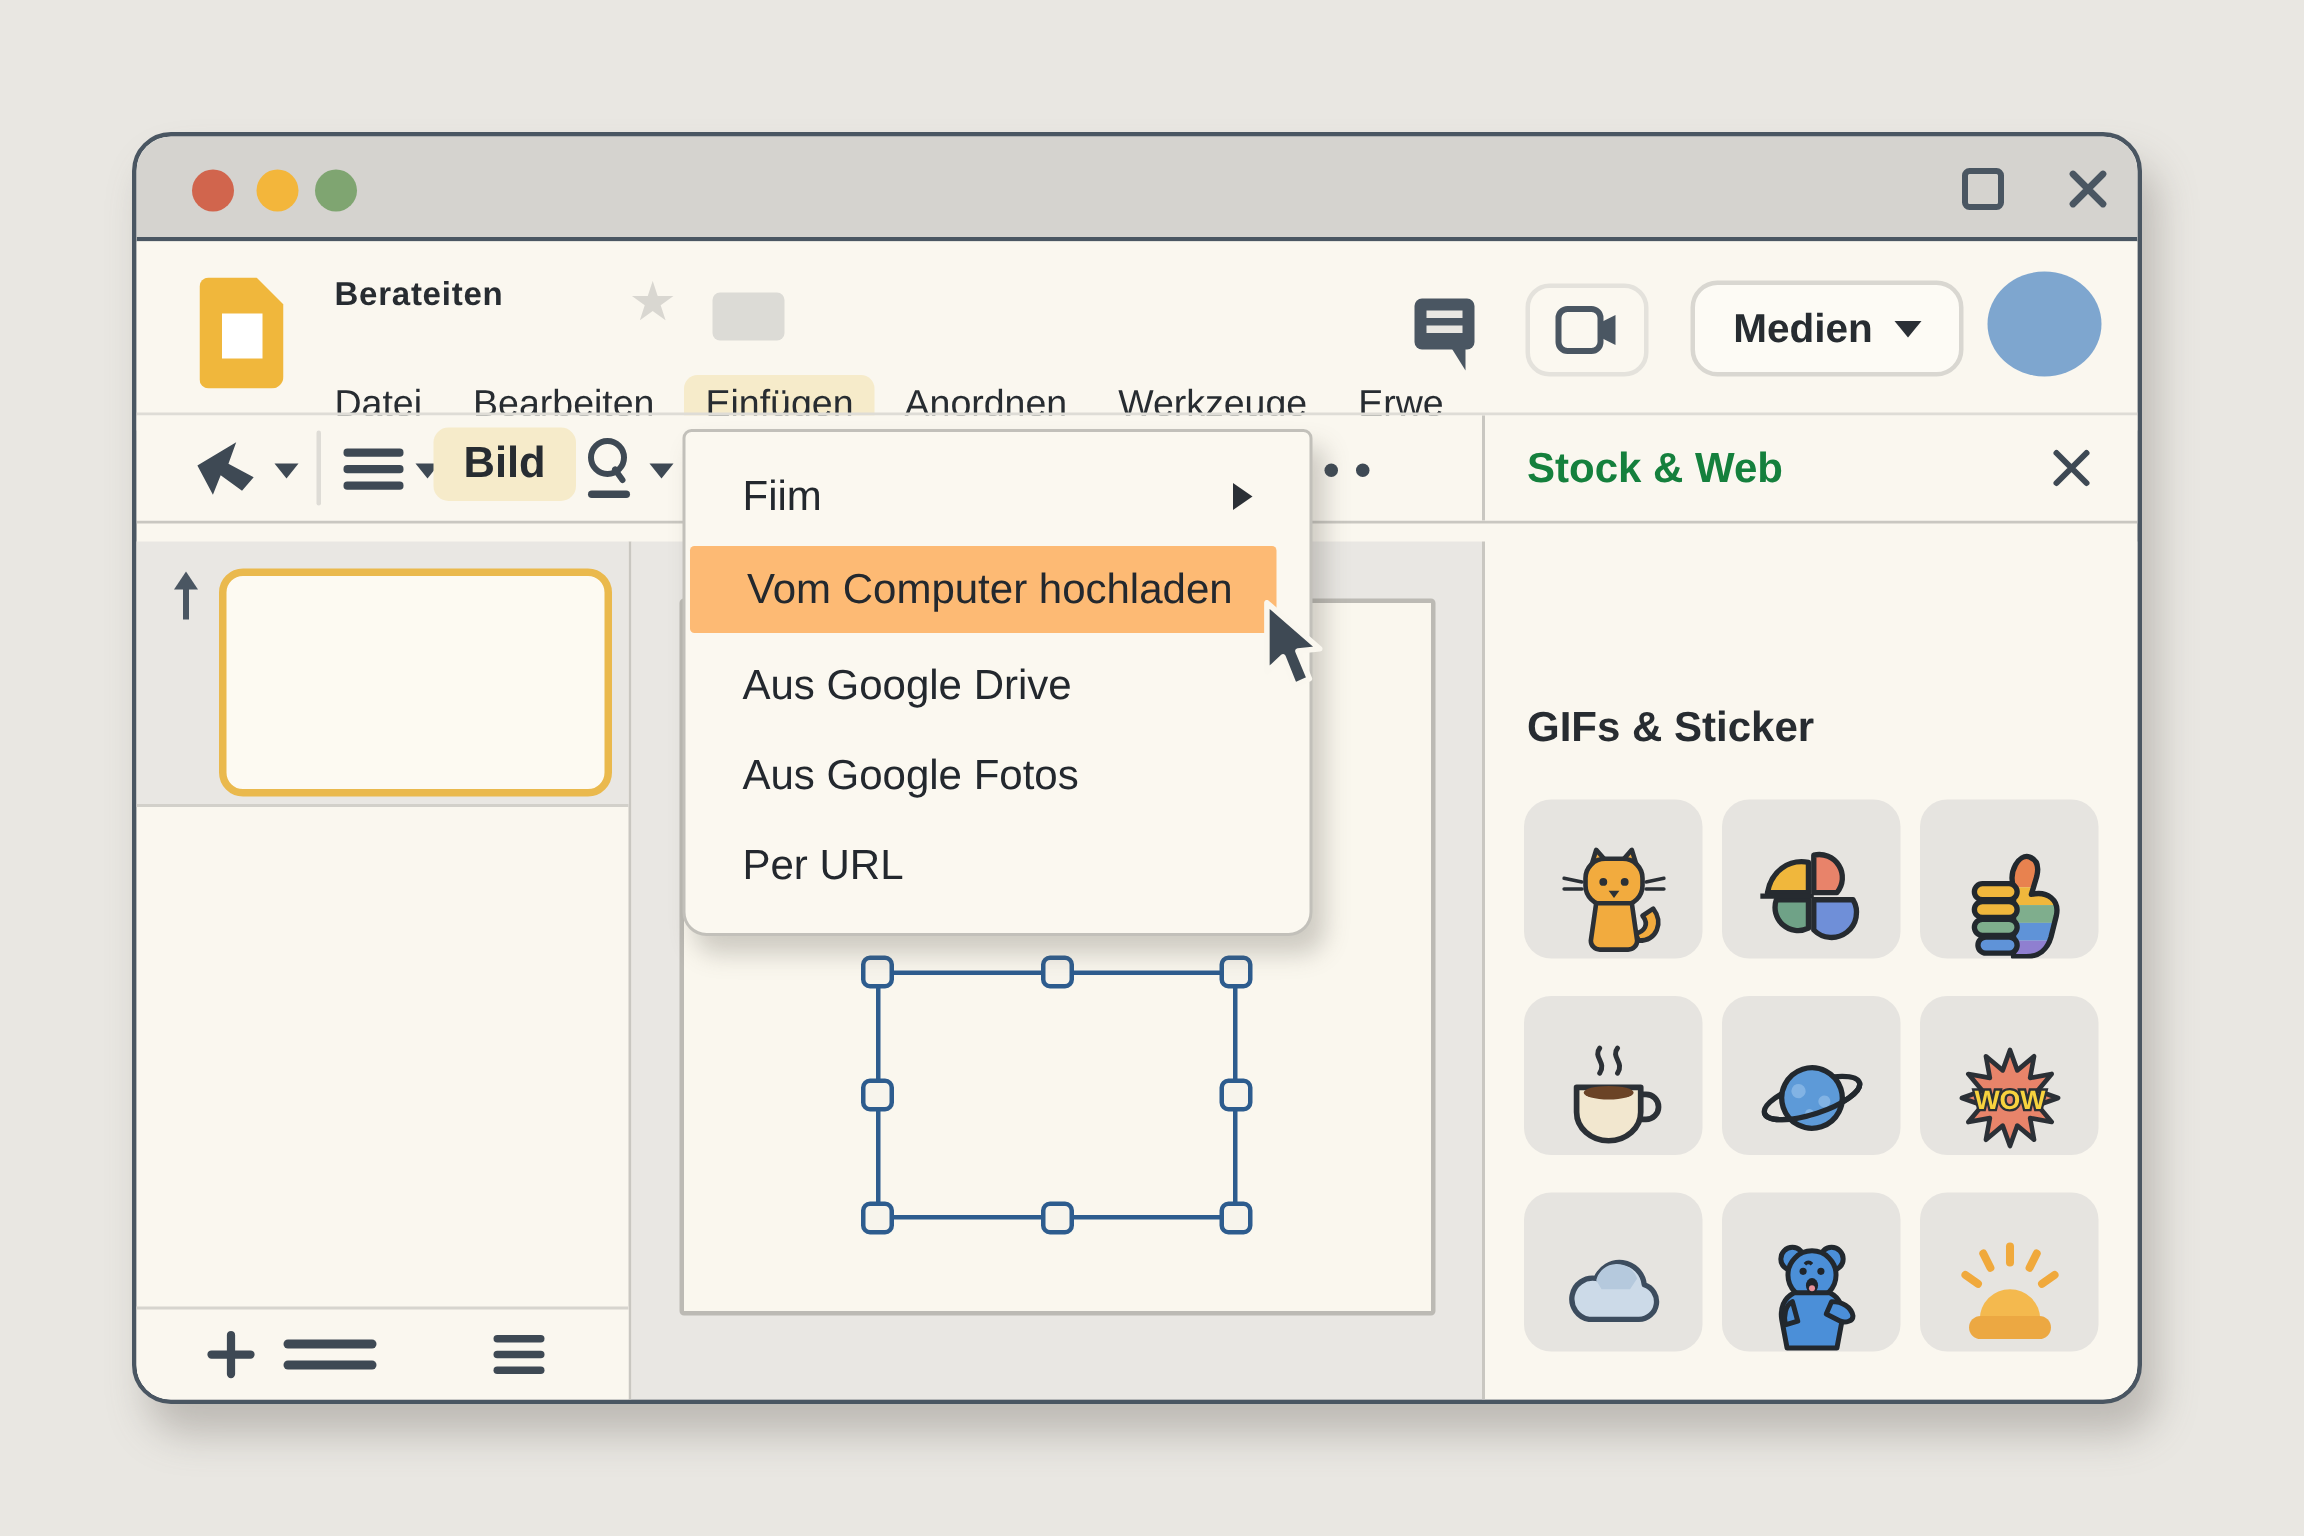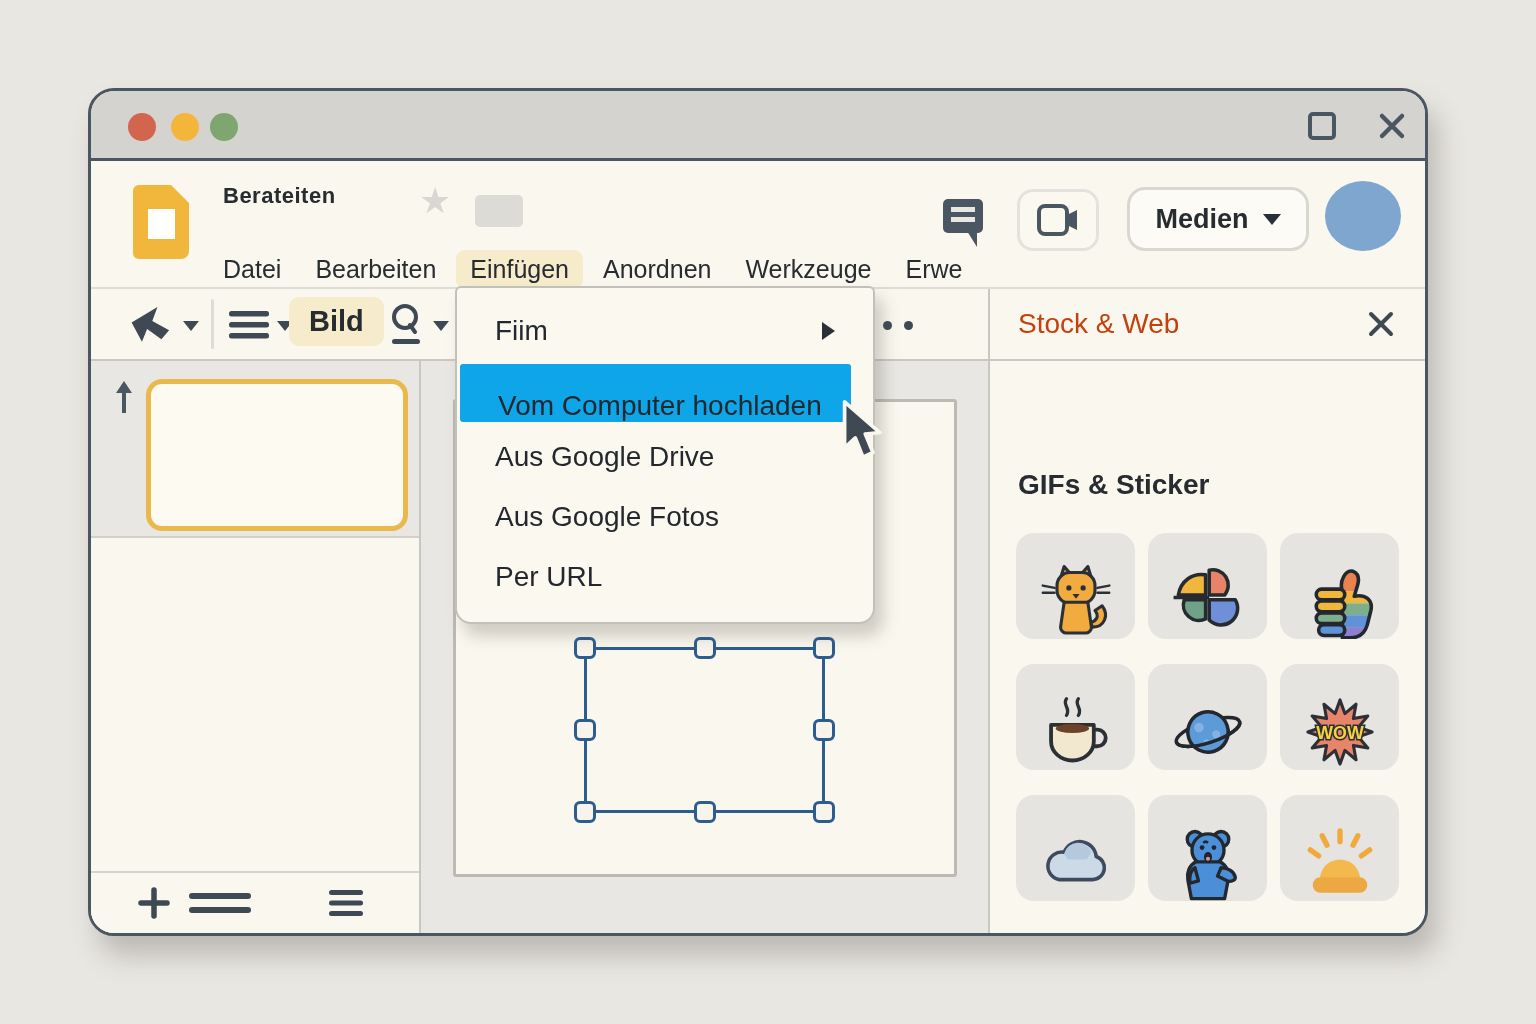--- a/index.html
+++ b/index.html
@@ -31,32 +31,32 @@
   .comment-btn{position:absolute;left:848px;top:36px;width:48px;height:54px;}
   .video-btn{position:absolute;left:926px;top:28px;width:82px;height:62px;border:3px solid #e4e2dc;
     border-radius:16px;background:#fbf8f0;display:flex;align-items:center;justify-content:center;}
   .medien-btn{position:absolute;left:1036px;top:26px;width:182px;height:64px;border:3px solid #d9d7d1;
     border-radius:18px;background:#fdfbf5;display:flex;align-items:center;justify-content:center;gap:14px;
     font-size:27px;font-weight:600;color:#272c31;}
   .caret{width:0;height:0;border-left:9px solid transparent;border-right:9px solid transparent;border-top:11px solid #2b3036;}
   .avatar{position:absolute;left:1234px;top:20px;width:76px;height:70px;border-radius:50%;background:#7ea6cf;}
 
   
-  .midrow{position:absolute;left:0;top:196px;width:100%;height:74px;border-top:2px solid #dedcd6;border-bottom:2px solid #c9c7c1;}
+  .midrow{position:absolute;left:0;top:184px;width:100%;height:74px;border-top:2px solid #dedcd6;border-bottom:2px solid #c9c7c1;}
   .toolbar{position:absolute;left:0;top:0;width:897px;height:100%;background:#faf7ef;}
   .tb-caret{width:0;height:0;border-left:8px solid transparent;border-right:8px solid transparent;border-top:10px solid #3e4954;position:absolute;top:32px;}
   .tb-divider{position:absolute;left:120px;top:10px;width:3px;height:50px;background:#dedcd6;border-radius:2px;}
   .bild-pill{position:absolute;left:198px;top:8px;padding:8px 20px;background:#f6ebca;border-radius:10px;
     font-size:29px;font-weight:bold;color:#272c31;}
   .dots2{position:absolute;left:792px;top:32px;display:flex;gap:12px;}
   .dots2 i{width:9px;height:9px;border-radius:50%;background:#3e4954;}
 
   .panelheader{position:absolute;left:897px;top:0;width:437px;height:100%;background:#faf7ef;
     border-left:2px solid #c9c7c1;display:flex;align-items:center;justify-content:space-between;padding:0 30px 0 28px;}
-  .panel-title{font-size:28px;font-weight:400;color:#c2410c;}
+  .panel-title{font-size:28px;font-weight:700;color:#15803d;}
 
   
   .content{position:absolute;left:0;top:270px;width:100%;height:572px;}
   .sidebar{position:absolute;left:0;top:0;width:330px;height:100%;background:#faf7ef;border-right:2px solid #c9c7c1;}
   .thumbstrip{position:absolute;left:0;top:0;width:100%;height:177px;background:#e9e7e3;border-bottom:2px solid #d2d0ca;}
   .up-arrow{position:absolute;left:22px;top:18px;}
   .slide-thumb{position:absolute;left:55px;top:18px;width:262px;height:152px;background:#fdfaf2;
     border:5px solid #eab94d;border-radius:16px;}
   .sidebar-bottom{position:absolute;left:0;bottom:0;width:100%;height:62px;border-top:2px solid #d6d4ce;background:#faf7ef;}
   .sb-icon{position:absolute;top:0;height:100%;display:flex;align-items:center;}
@@ -71,21 +71,21 @@
   .stickergrid{position:absolute;left:26px;top:172px;display:grid;grid-template-columns:repeat(3,119px);
     grid-auto-rows:106px;column-gap:13px;row-gap:25px;}
   .tile{background:#e6e4e0;border-radius:18px;display:flex;align-items:flex-end;justify-content:center;}
   .tile svg{width:76px;height:76px;}
 
   
   .dropdown{position:absolute;left:364px;top:195px;width:420px;height:338px;background:#fbf8f0;
     border:2px solid #c2c0ba;border-radius:6px 6px 16px 16px;box-shadow:8px 12px 16px rgba(92,90,84,.28);z-index:40;}
   .dd-item{position:absolute;left:0;width:100%;height:58px;display:flex;align-items:center;
     padding-left:38px;font-size:28px;font-weight:500;color:#23282e;}
-  .dd-item.hl{left:3px;width:391px;background:#0ea5e9;border-radius:3px;align-items:flex-end;}
+  .dd-item.hl{left:3px;width:391px;background:#fdba74;border-radius:3px;}
   .submenu-arrow{position:absolute;right:38px;width:0;height:0;border-top:9px solid transparent;
     border-bottom:9px solid transparent;border-left:13px solid #2b3036;}
 
   .mouse-cursor{position:absolute;left:840px;top:400px;z-index:60;}
 </style>
 </head>
 <body>
 
 <div id="stage">
   <div class="window">

